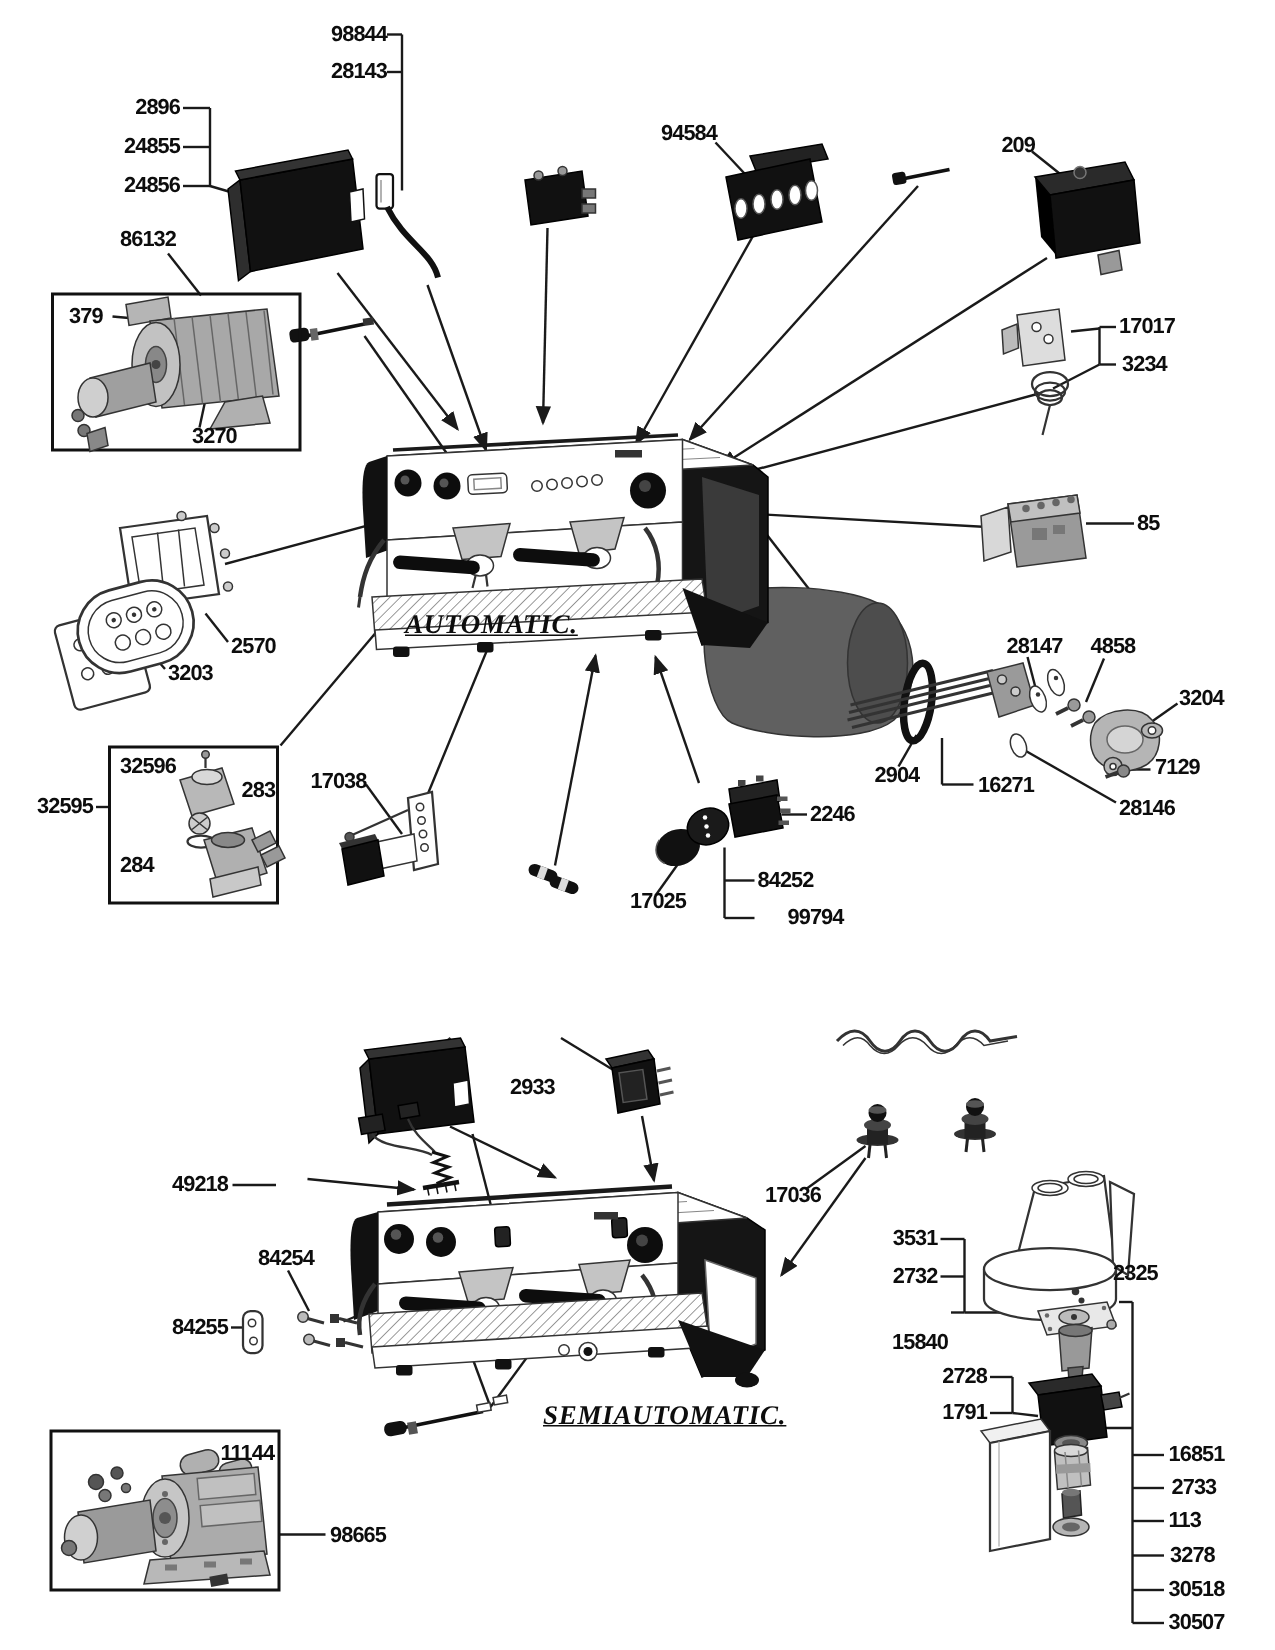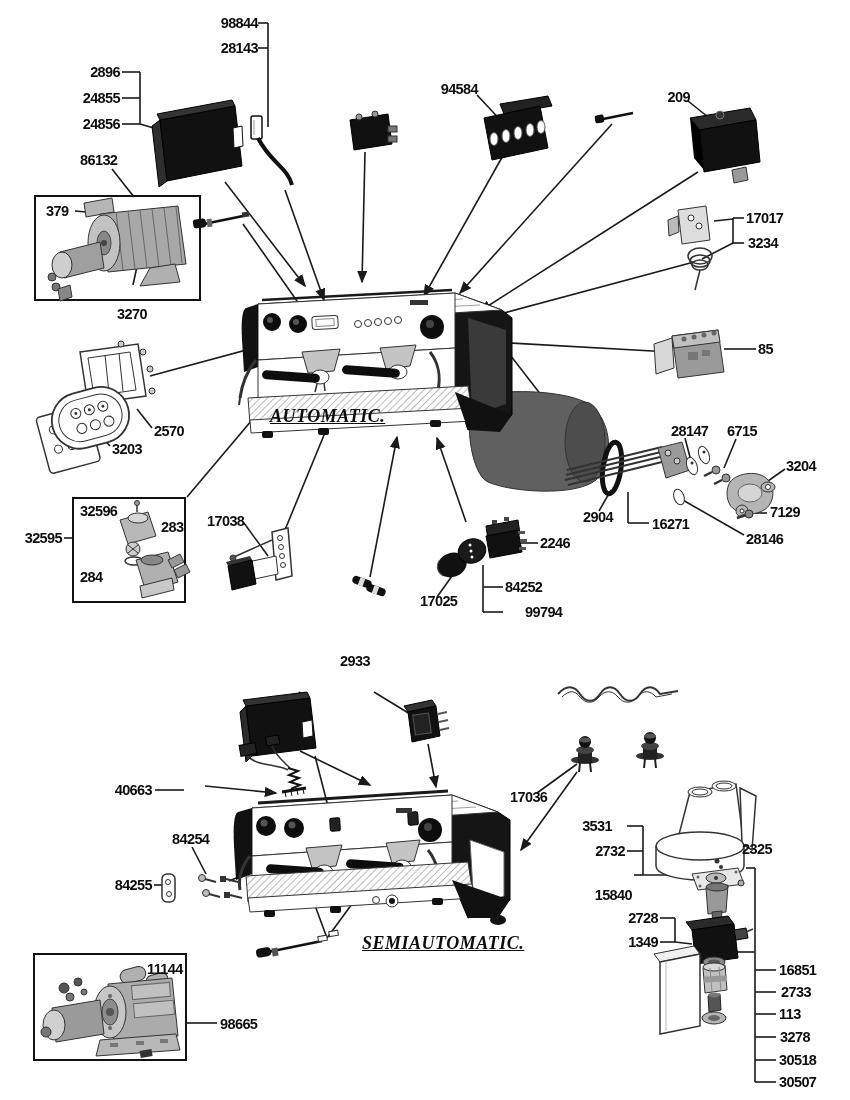--- a/index.html
+++ b/index.html
@@ -565,55 +565,55 @@
 </svg>
 
 <div id="labels">
       <div class="plabel" style="top: 14px; right: 592px;">98844</div>
       <div class="plabel" style="top: 39px; right: 592px;">28143</div>
       <div class="plabel" style="top: 63px; right: 730px;">2896</div>
       <div class="plabel" style="top: 89px; right: 730px;">24855</div>
       <div class="plabel" style="top: 115px; right: 730px;">24856</div>
       <div class="plabel" style="top: 151px; left: 80px;">86132</div>
       <div class="plabel" style="top: 202px; left: 46px;">379</div>
-      <div class="plabel" style="top: 282px; left: 117px; margin-top: 23px;">3270</div>
+      <div class="plabel" style="top: 282px; left: 128px;">3270</div>
       <div class="plabel" style="top: 80px; right: 372px;">94584</div>
       <div class="plabel" style="top: 88px; right: 160px;">209</div>
       <div class="plabel" style="top: 209px; left: 746px;">17017</div>
       <div class="plabel" style="top: 234px; left: 748px;">3234</div>
       <div class="plabel" style="top: 340px; left: 758px;">85</div>
       <div class="plabel" style="top: 422px; left: 154px;">2570</div>
       <div class="plabel" style="top: 440px; left: 112px;">3203</div>
       <div class="plabel" style="top: 529px; right: 788px;">32595</div>
       <div class="plabel" style="top: 502px; left: 80px;">32596</div>
       <div class="plabel" style="top: 518px; left: 161px;">283</div>
       <div class="plabel" style="top: 568px; left: 80px;">284</div>
       <div class="plabel" style="top: 512px; left: 207px;">17038</div>
       <div class="plabel" style="top: 592px; left: 420px;">17025</div>
       <div class="plabel" style="top: 534px; left: 540px;">2246</div>
       <div class="plabel" style="top: 578px; left: 505px;">84252</div>
       <div class="plabel" style="top: 603px; left: 505px; margin-left: 20px;">99794</div>
       <div class="plabel" style="top: 508px; left: 583px;">2904</div>
       <div class="plabel" style="top: 515px; left: 652px;">16271</div>
       <div class="plabel" style="top: 422px; left: 671px; text-align: right;">28147</div>
-      <div class="plabel" style="top: 422px; left: 727px;">6715</div>
+      <div class="plabel" style="top: 422px; left: 727px;">4858</div>
       <div class="plabel" style="top: 457px; left: 786px;">3204</div>
       <div class="plabel" style="top: 503px; left: 770px;">7129</div>
       <div class="plabel" style="top: 530px; left: 746px;">28146</div>
-      <div class="plabel" style="top: 652px; left: 340px;">2933</div>
+      <div class="plabel" style="top: 716px; left: 340px;">2933</div>
       <div class="plabel" style="top: 788px; left: 510px;">17036</div>
-      <div class="plabel" style="top: 781px; right: 698px;">40663</div>
+      <div class="plabel" style="top: 781px; right: 698px;">49218</div>
       <div class="plabel" style="top: 830px; left: 172px;">84254</div>
       <div class="plabel" style="top: 876px; right: 698px;">84255</div>
-      <div class="plabel" style="top: 817px; right: 238px; text-align: right;">3531</div>
+      <div class="plabel" style="top: 817px; right: 225px; text-align: right;">3531</div>
       <div class="plabel" style="top: 842px; right: 225px;">2732</div>
       <div class="plabel" style="top: 886px; right: 218px;">15840</div>
       <div class="plabel" style="top: 840px; left: 742px;">2325</div>
       <div class="plabel" style="top: 909px; right: 192px; text-align: right;">2728</div>
-      <div class="plabel" style="top: 933px; right: 192px;">1349</div>
+      <div class="plabel" style="top: 933px; right: 192px;">1791</div>
       <div class="plabel" style="top: 961px; left: 779px;">16851</div>
       <div class="plabel" style="top: 983px; left: 781px;">2733</div>
       <div class="plabel" style="top: 1005px; left: 779px;">113</div>
       <div class="plabel" style="top: 1028px; left: 780px;">3278</div>
       <div class="plabel" style="top: 1051px; left: 779px;">30518</div>
       <div class="plabel" style="top: 1073px; left: 779px;">30507</div>
       <div class="plabel" style="top: 960px; left: 147px;">11144</div>
       <div class="plabel" style="top: 1015px; left: 220px;">98665</div>
     </div>
 

